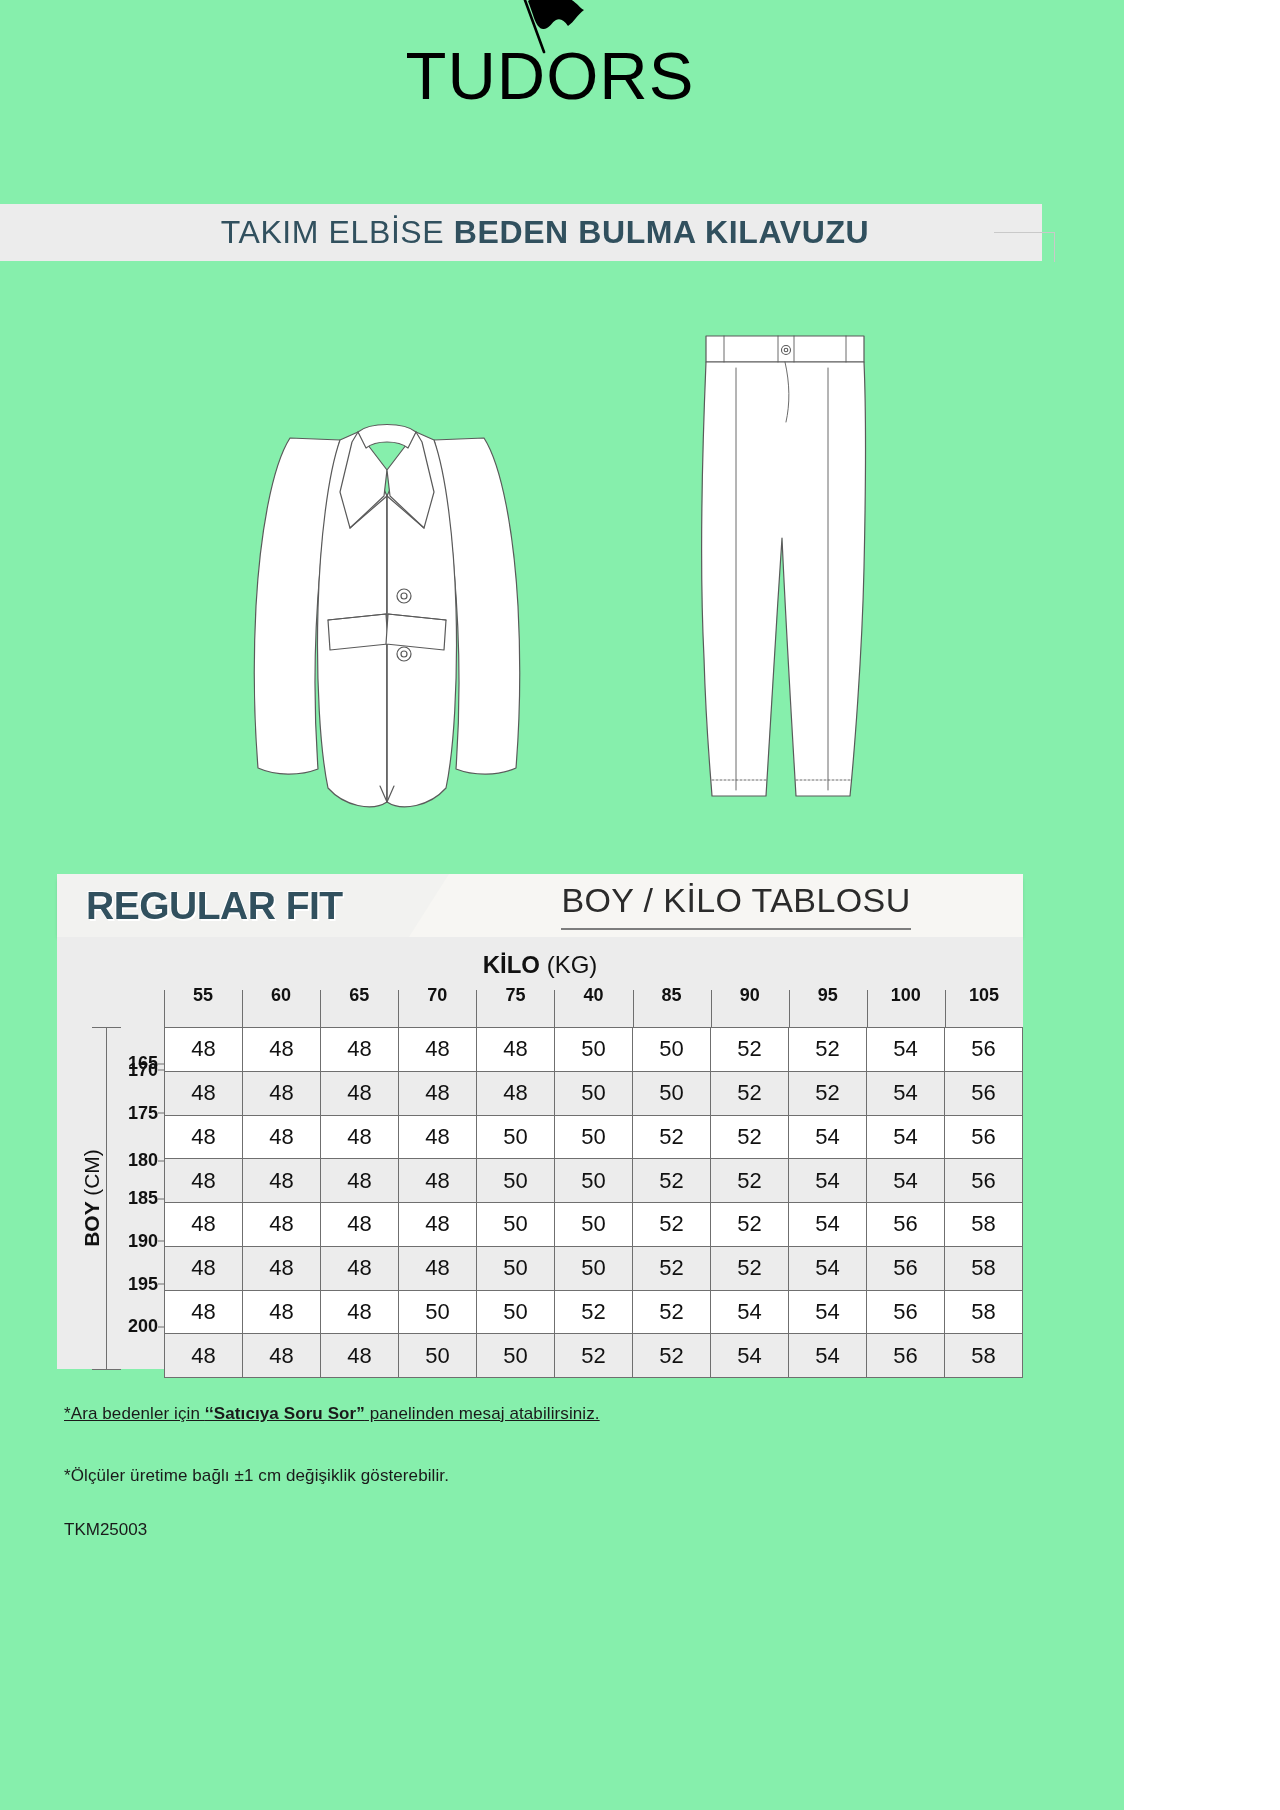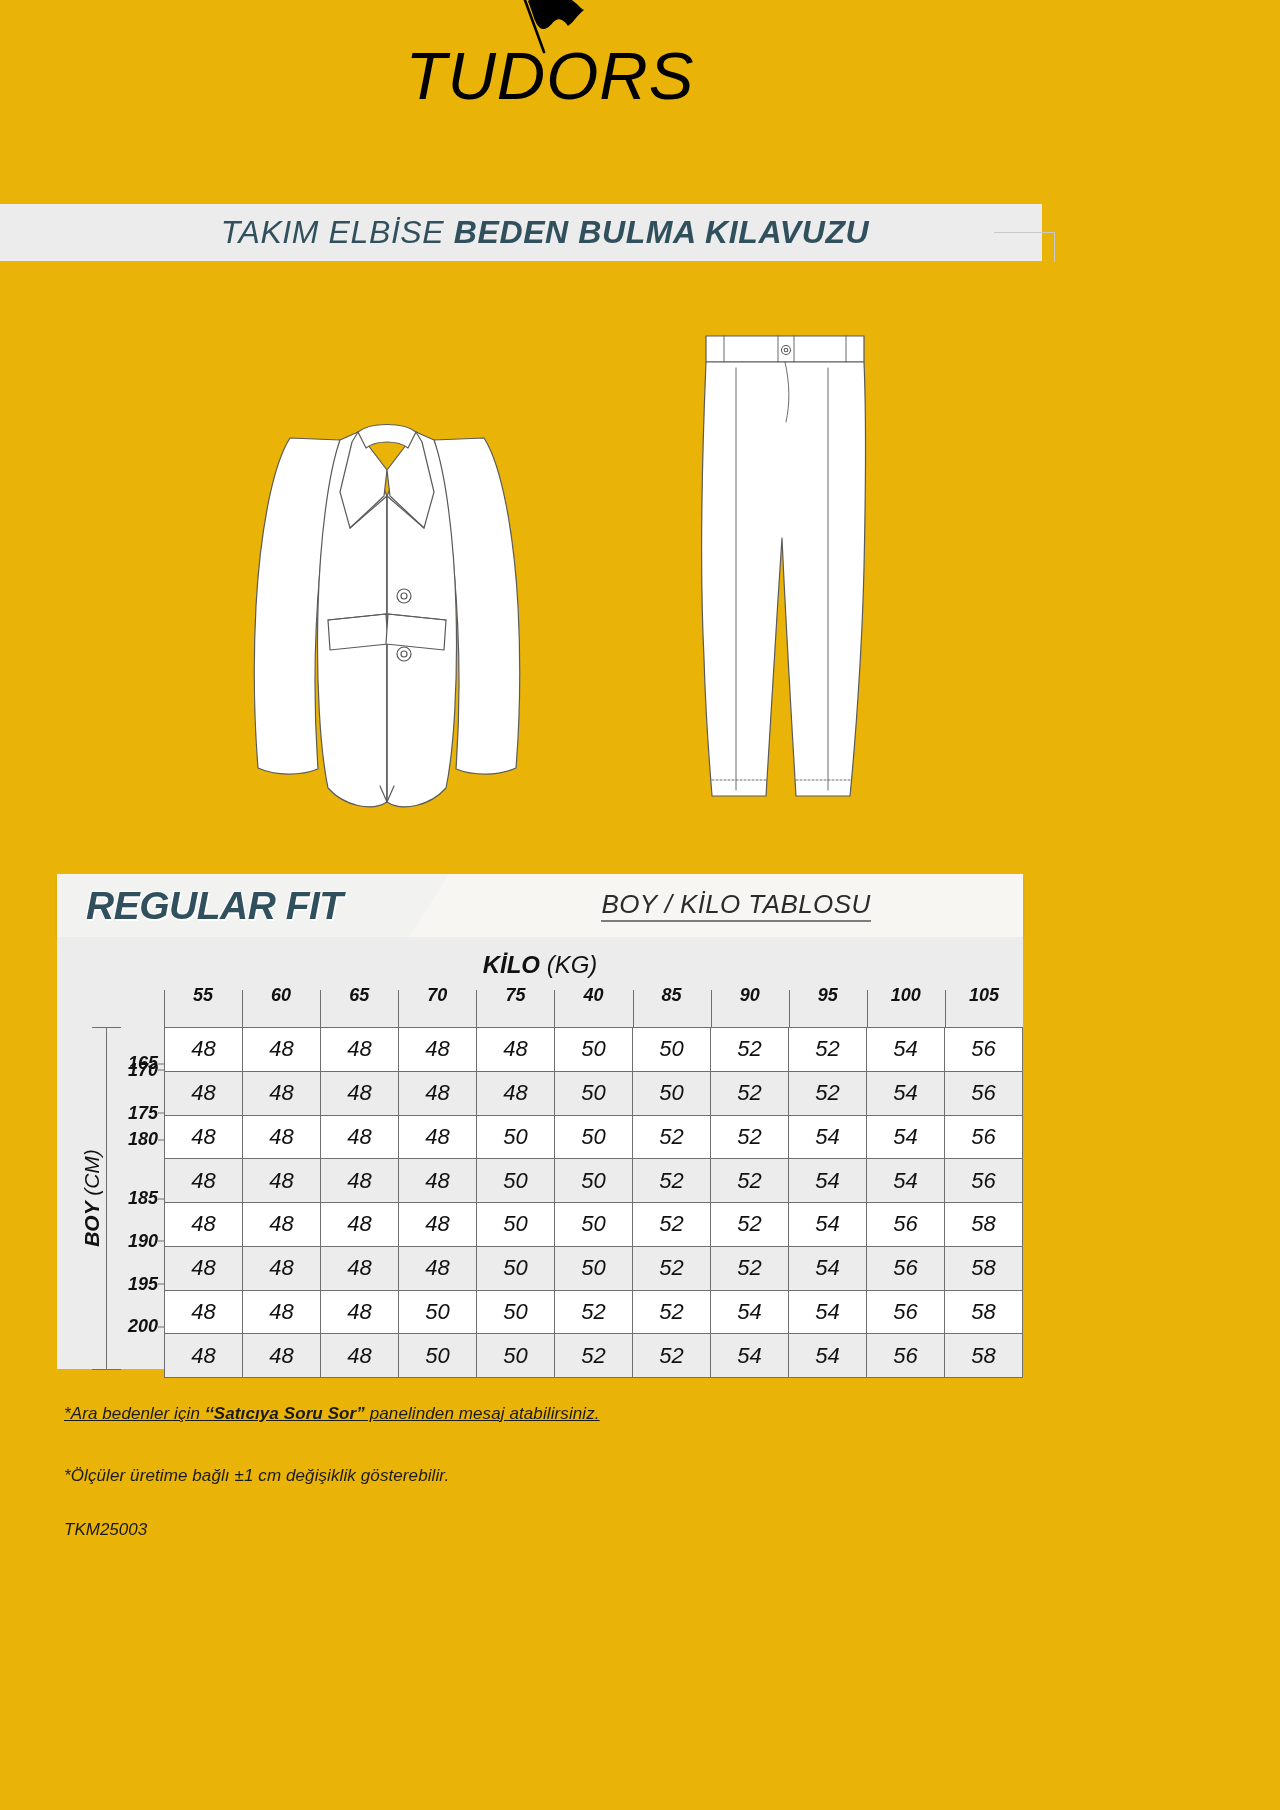--- a/index.html
+++ b/index.html
@@ -13,24 +13,23 @@
     font-family: "Liberation Sans", sans-serif;
     color: #1a1a1a;
     position: relative;
     overflow: hidden;
   }
 
   
   .page {
     position: absolute;
     left: 0; top: 0;
-    width: 1280px;
+    width: 1124px;
     height: 1810px;
-    background: #eab308;
-    font-style: italic;
+    background: #86efac;
   }
 
   
   .logo-wrap {
     position: absolute;
     left: 0; top: 42px;
     width: 1100px;
     text-align: center;
   }
   .logo-inner {
@@ -132,25 +131,25 @@
   }
   .fit-table-label {
     position: absolute;
     left: 392px; top: 0;
     width: 574px; height: 63px;
     display: flex;
     align-items: center;
     justify-content: center;
   }
   .fit-table-label span {
-    font-size: 26px;
+    font-size: 34px;
     color: #2b2b2b;
     letter-spacing: 0.4px;
     border-bottom: 2px solid #7d7d7d;
-    padding-bottom: 0;
+    padding-bottom: 8px;
   }
 
   
   .chart-block {
     position: absolute;
     left: 57px;
     top: 937px;
     width: 966px;
     height: 432px;
     background: #ececec;
@@ -469,21 +468,21 @@
     <div class="cap-bot"></div>
     <div class="boy-label">
       <span class="b">BOY </span><span class="n">(CM)</span>
     </div>
   </div>
 
   <div class="row-labels" id="row-labels">
       <div class="rl" style="top: 15px; margin-top: 36px;">165</div>
       <div class="rl" style="top: 57.75px;">170</div>
       <div class="rl" style="top: 100.5px;">175</div>
-      <div class="rl" style="top: 127px;">180</div>
+      <div class="rl" style="top: 148px;">180</div>
       <div class="rl" style="top: 186px;">185</div>
       <div class="rl" style="top: 228.75px;">190</div>
       <div class="rl" style="top: 271.5px;">195</div>
       <div class="rl" style="top: 314.25px;">200</div>
     </div>
 
   <div class="grid">
     <table>
       <tbody id="grid-body">
           <tr>

